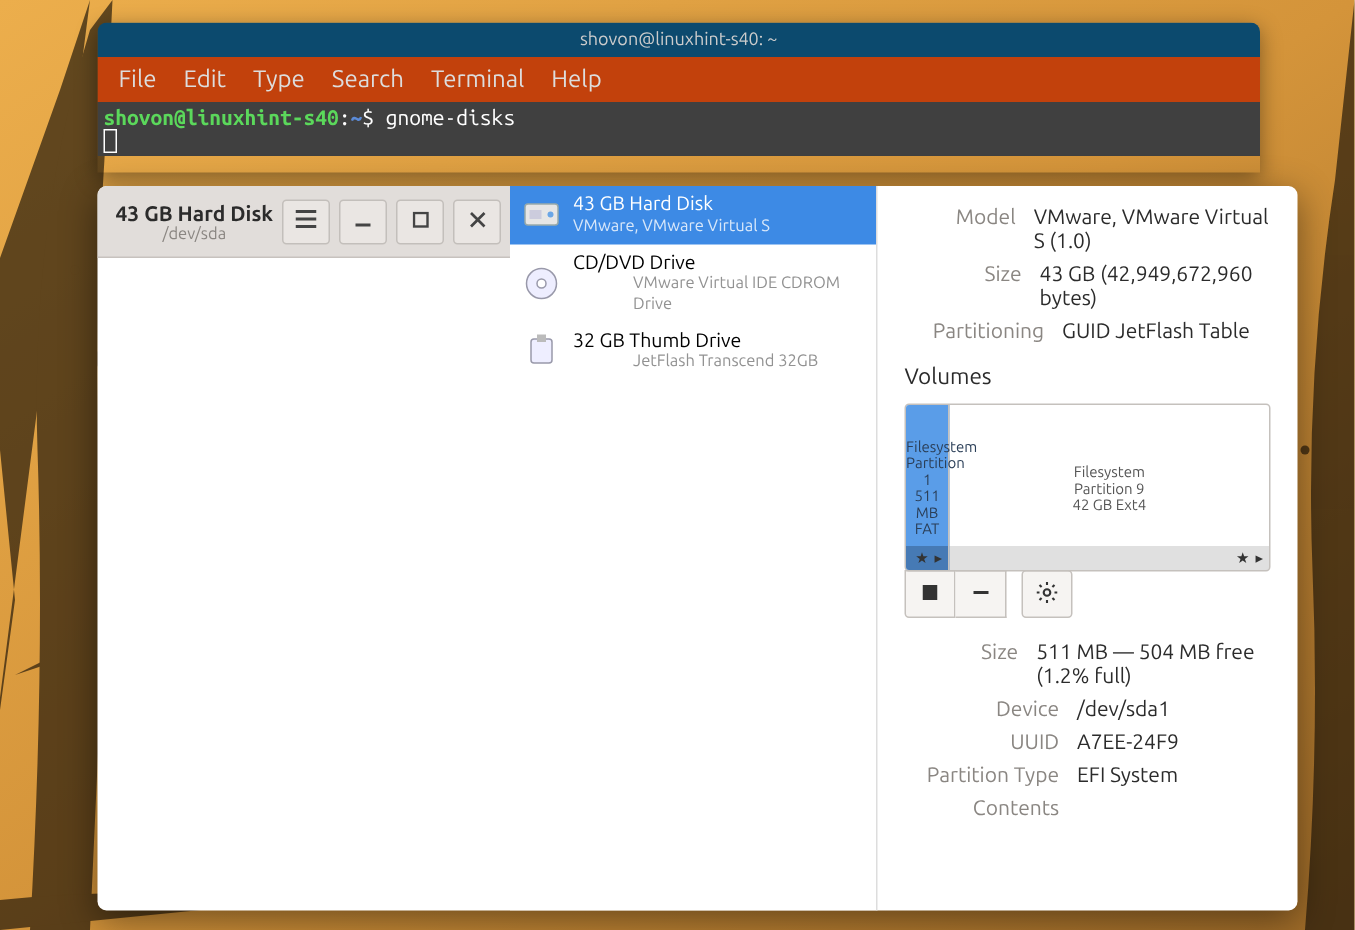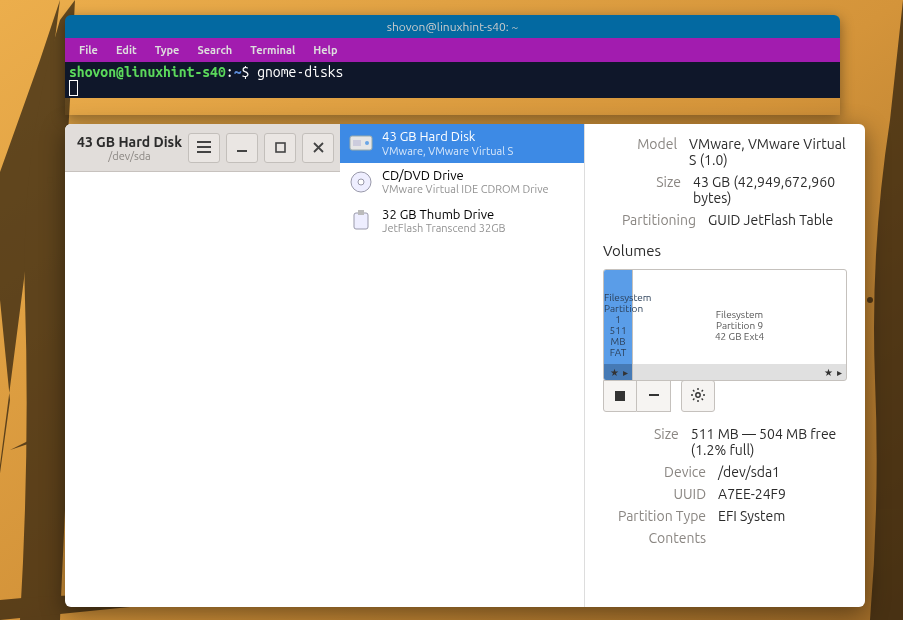--- a/index.html
+++ b/index.html
@@ -21,41 +21,40 @@
 
 .terminal-window {
   position: absolute;
   top: 15px; left: 65px;
   width: 775px; height: 100px;
   border-radius: 6px 6px 0 0;
   overflow: hidden;
   box-shadow: 0 4px 14px rgba(0,0,0,0.4);
 }
 .terminal-titlebar {
-  background: #0369a1;
+  background: #0c4a6e;
   color: #ccc;
   text-align: center;
   padding: 5px;
   font-size: 12px;
 }
 .terminal-menubar {
-  background: #a21caf;
+  background: #c2410c;
   color: #ddd;
   padding: 4px 8px;
-  font-size: 11px;
+  font-size: 16px;
   display: flex;
   gap: 6px;
-  font-weight: bold;
 }
 .terminal-menubar span {
   padding: 2px 6px;
   cursor: pointer;
 }
 .terminal-body {
-  background: #0f172a;
+  background: #404040;
   color: #fff;
   font-family: "Ubuntu Mono", "DejaVu Sans Mono", monospace;
   font-size: 14px;
   padding: 2px 4px;
   height: 36px;
 }
 .term-green { color: #5bd85b; font-weight: bold; }
 .term-blue { color: #5b8bd8; font-weight: bold; }
 .term-white { color: #fff; }
 .term-cursor {
@@ -121,21 +120,21 @@
   background: #3d8ae5;
   color: #fff;
 }
 .device-row .icon {
   width: 26px; height: 26px;
   flex-shrink: 0;
 }
 .device-row .labels { line-height: 1.2; }
 .device-row .labels .l1 { font-size: 13px; }
 .device-row .labels .l2 { font-size: 11px; opacity: 0.8; }
-.device-row:not(.selected) .labels .l2 { color: #777; }
+.device-row:not(.selected) .labels .l2 { color: #777; margin-left: 40px; }
 
 .main {
   flex: 1;
   padding: 12px 18px 12px 18px;
   overflow: auto;
 }
 .kv {
   display: flex;
   margin-bottom: 6px;
   font-size: 14px;

